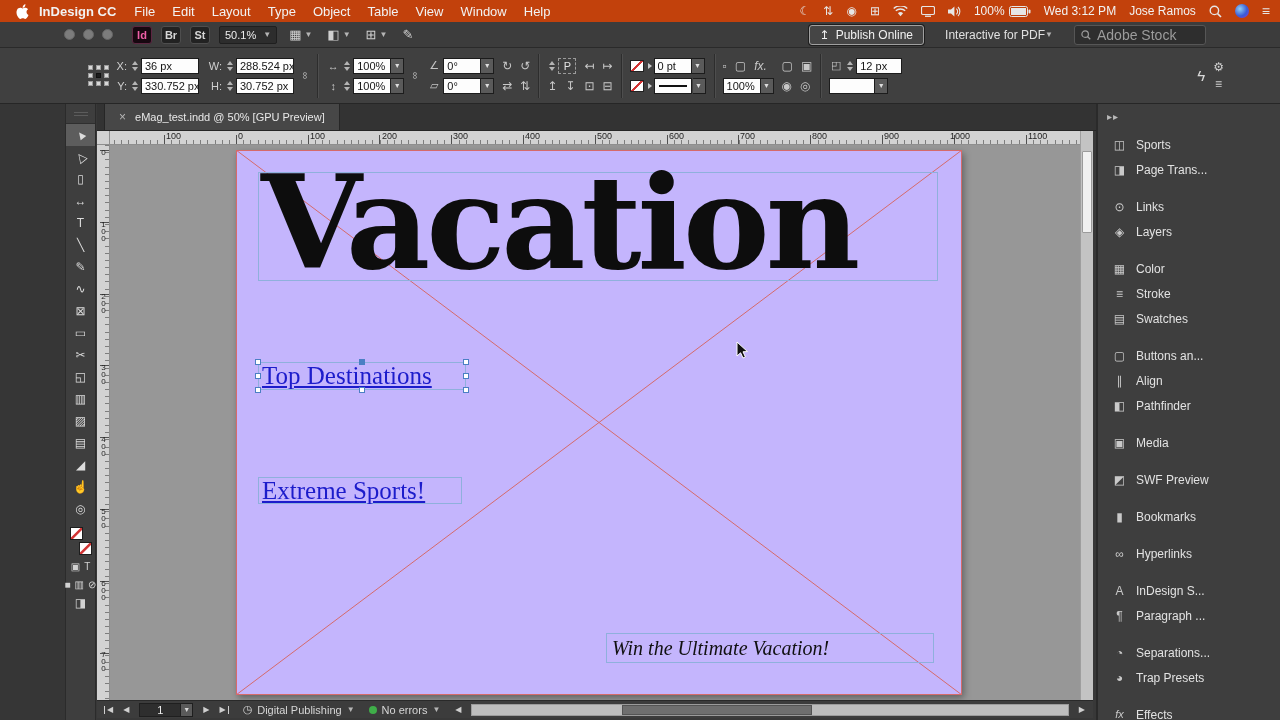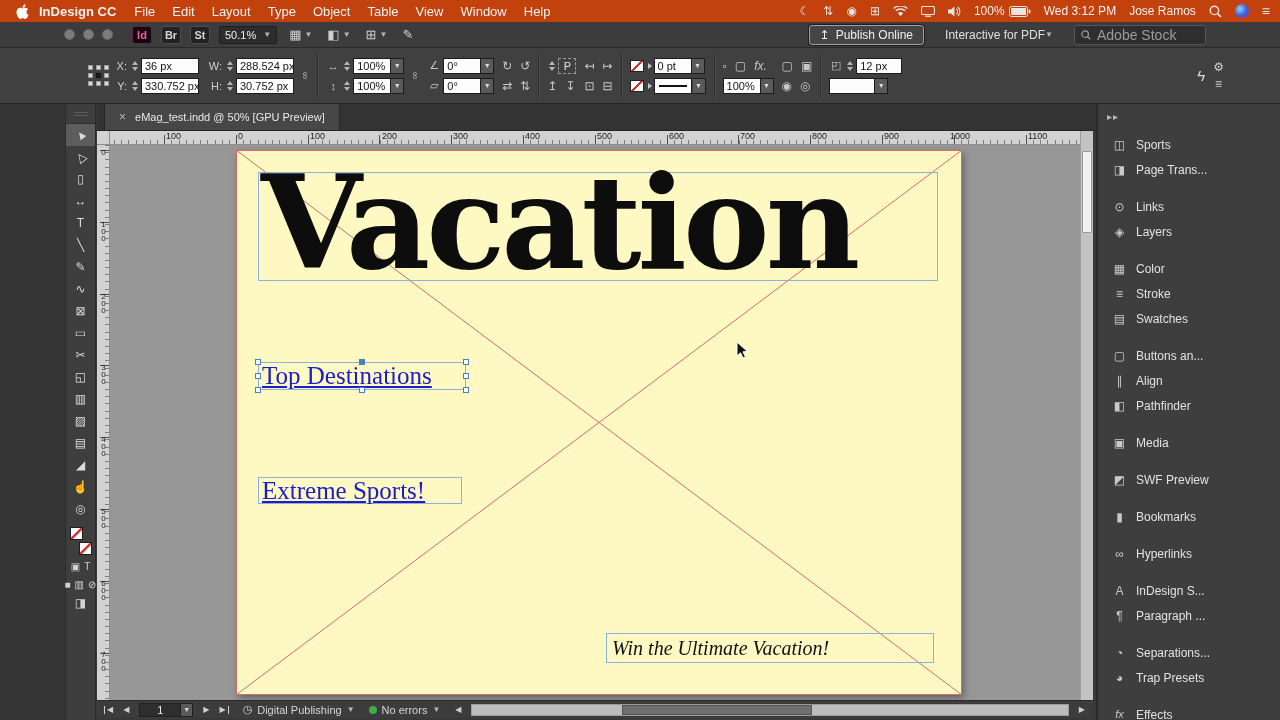--- a/index.html
+++ b/index.html
@@ -92,21 +92,21 @@
   .hruler{position:absolute;top:131px;left:110px;width:970px;height:14px;background:#d2d2d2;border-bottom:1px solid #8e8e8e;overflow:hidden;z-index:4}
   .hr-minor{position:absolute;bottom:0;left:4px;right:0;height:4px;background:repeating-linear-gradient(to right,#7d7d7d 0 1px,transparent 1px 7.18px)}
   .hr-major{position:absolute;bottom:0;left:54px;right:0;height:9px;background:repeating-linear-gradient(to right,#4f4f4f 0 1px,transparent 1px 71.8px)}
   .hr-label{position:absolute;top:0;font-size:9px;color:#1f1f1f}
   .vruler{position:absolute;top:145px;left:97px;width:13px;height:555px;background:#d2d2d2;border-right:1px solid #8e8e8e;overflow:hidden;z-index:4}
   .vr-minor{position:absolute;right:0;top:0;bottom:0;width:4px;background:repeating-linear-gradient(to bottom,#7d7d7d 0 1px,transparent 1px 7.18px)}
   .vr-major{position:absolute;right:0;top:5px;bottom:0;width:9px;background:repeating-linear-gradient(to bottom,#4f4f4f 0 1px,transparent 1px 71.8px)}
   .vr-label{position:absolute;left:1px;font-size:8px;color:#1f1f1f;writing-mode:vertical-rl;text-orientation:upright;letter-spacing:-2px;line-height:10px}
 
   .canvas{position:absolute;top:145px;left:110px;width:970px;height:555px;background:#979797;overflow:hidden}
-  .page{position:absolute;left:126px;top:5px;width:726px;height:545px;background:#fef9c3;box-shadow:2px 3px 7px rgba(0,0,0,.35)}
+  .page{position:absolute;left:126px;top:5px;width:726px;height:545px;background:#c4b5fd;box-shadow:2px 3px 7px rgba(0,0,0,.35)}
   .frameX{position:absolute;left:0;top:0}
   .tframe{position:absolute;border:1px solid #8fb0dc}
   .headline{font-family:"DejaVu Serif",serif;font-weight:700;font-size:130px;line-height:1;color:#0d0d0d;letter-spacing:-4px;margin-top:-15px;margin-left:2px;white-space:nowrap}
   .frame-headline{left:22px;top:22px;width:680px;height:109px;overflow:visible}
   .linktext{font-family:"Liberation Serif",serif;font-size:25px;color:#1c1ccb;text-decoration:underline;line-height:26px;padding-left:3px;white-space:nowrap}
   .frame-link1{left:22px;top:212px;width:208px;height:28px}
   .frame-link2{left:22px;top:327px;width:204px;height:27px}
   .frame-footer{left:370px;top:483px;width:328px;height:30px}
   .footertext{font-family:"Liberation Serif",serif;font-style:italic;font-size:20px;color:#101010;line-height:28px;padding-left:5px;white-space:nowrap}
   .handle{position:absolute;width:6px;height:6px;background:#fff;border:1px solid #4b7fc4;z-index:3}

